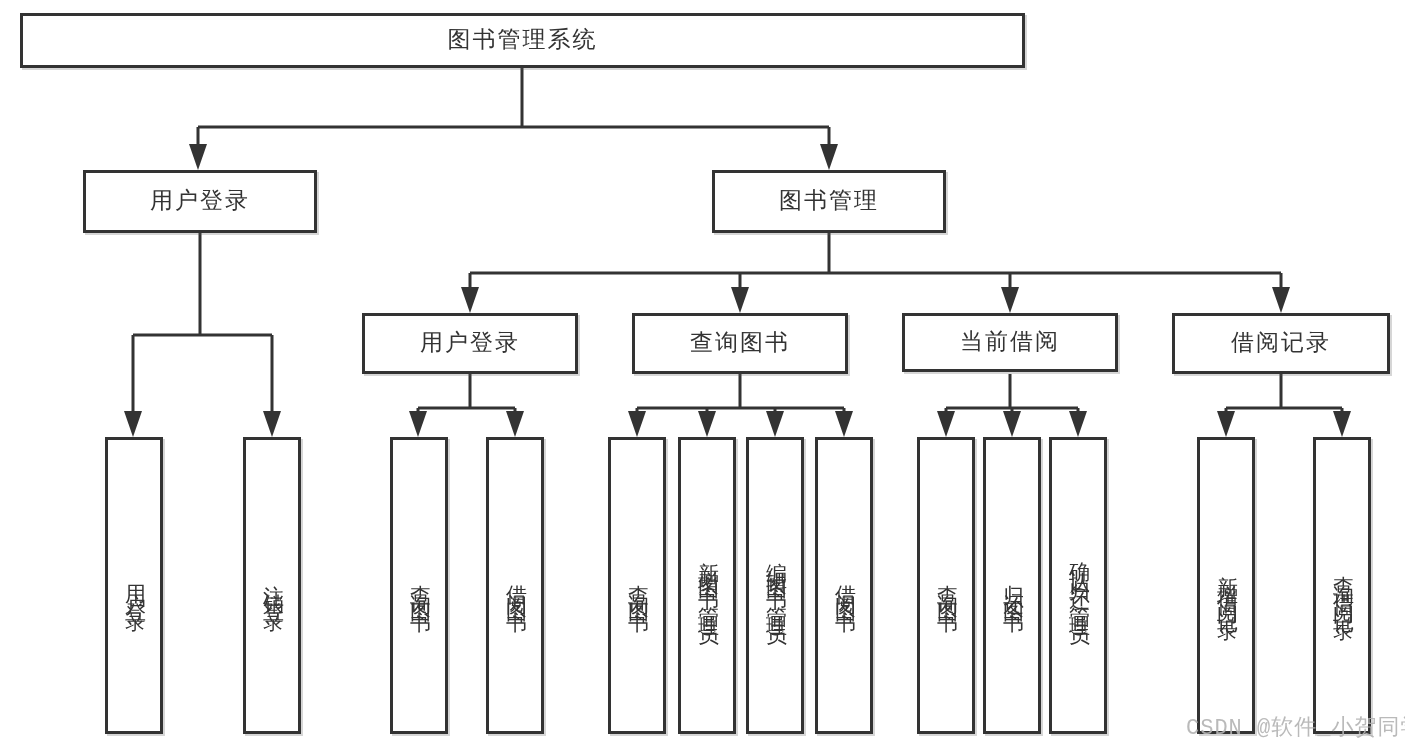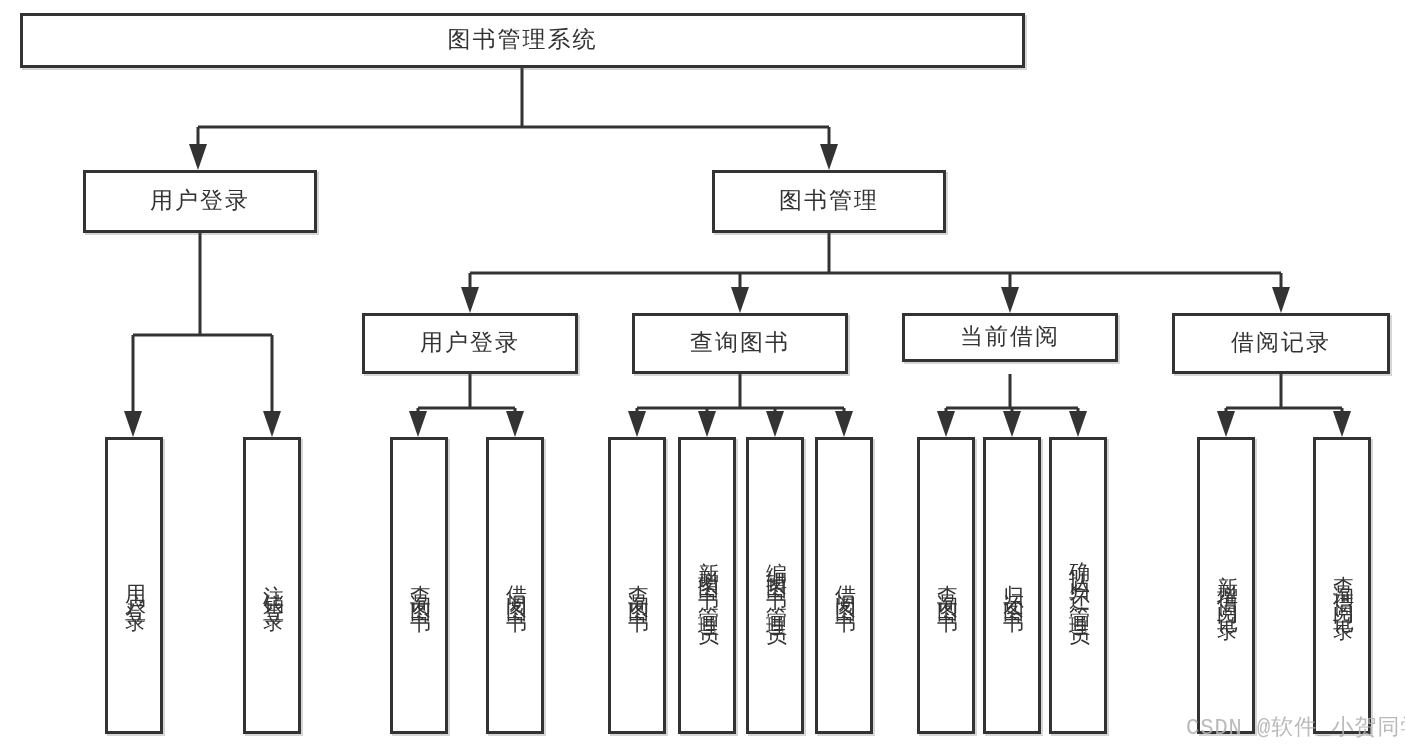--- a/index.html
+++ b/index.html
@@ -103,21 +103,21 @@
     </g>
   </svg>
 
   <div class="node hbox" style="left:20px; top:13px; width:1005px; height:55px;">图书管理系统</div>
 
   <div class="node hbox" style="left:83px; top:170px; width:234px; height:63px;">用户登录</div>
   <div class="node hbox" style="left:712px; top:170px; width:234px; height:63px;">图书管理</div>
 
   <div class="node hbox" style="left:362px; top:313px; width:216px; height:61px;">用户登录</div>
   <div class="node hbox" style="left:632px; top:313px; width:216px; height:61px;">查询图书</div>
-  <div class="node hbox" style="left:902px; top:313px; width:216px; height:49px;">当前借阅</div>
+  <div class="node hbox" style="left:902px; top:313px; width:216px; height:59px;">当前借阅</div>
   <div class="node hbox" style="left:1172px; top:313px; width:218px; height:61px;">借阅记录</div>
 
   <div class="node vbox" style="left:105px; top:437px; width:58px; height:297px;">用户登录</div>
   <div class="node vbox" style="left:243px; top:437px; width:58px; height:297px;">注销登录</div>
 
   <div class="node vbox" style="left:390px; top:437px; width:58px; height:297px;">查询图书</div>
   <div class="node vbox" style="left:486px; top:437px; width:58px; height:297px;">借阅图书</div>
 
   <div class="node vbox" style="left:608px; top:437px; width:58px; height:297px;">查询图书</div>
   <div class="node vbox" style="left:678px; top:437px; width:58px; height:297px;">新增图书（管理员）</div>

